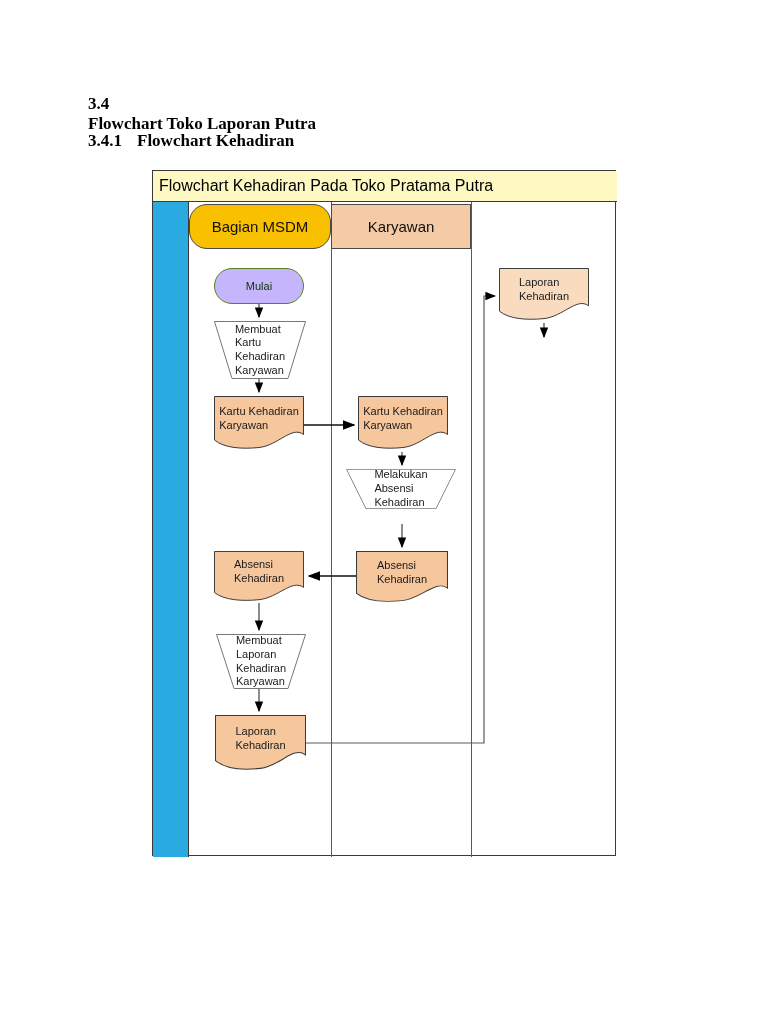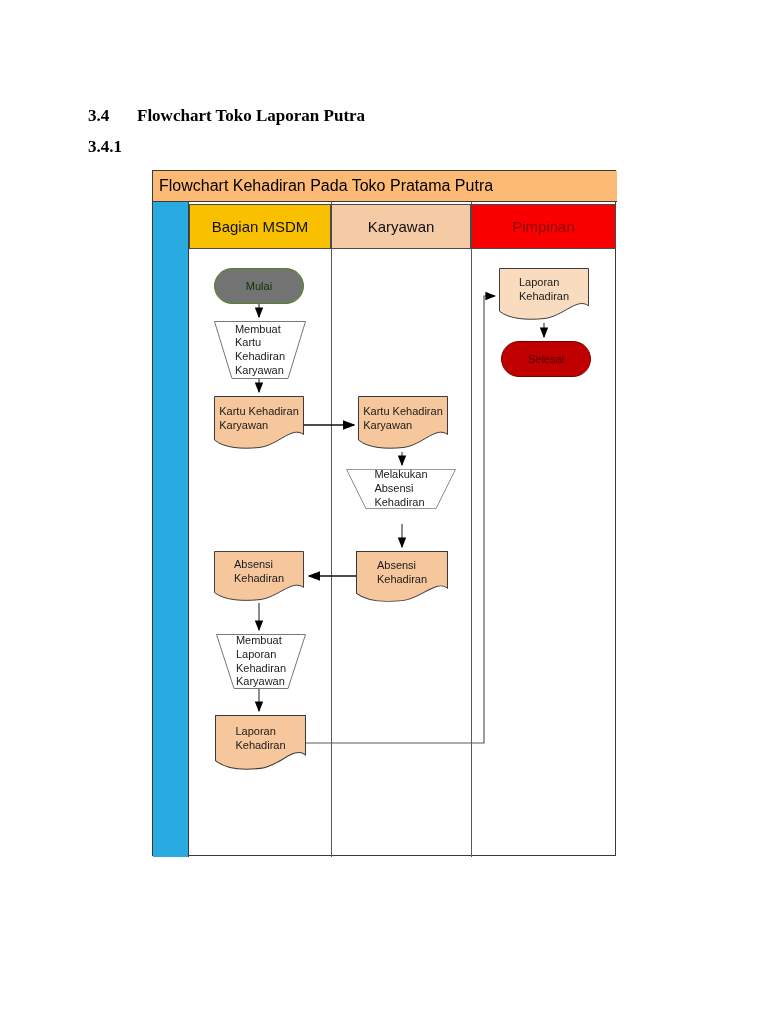--- a/index.html
+++ b/index.html
@@ -6,63 +6,63 @@
   body{
     width:768px;height:1024px;background:#ffffff;position:relative;
     font-family:"Liberation Sans", sans-serif;
   }
   .heading{
     position:absolute;left:88px;display:flex;
     font-family:"Liberation Serif", serif;font-weight:bold;
     font-size:17px;color:#000;
   }
   .heading .num{width:49px;flex:0 0 auto;}
-  #h1{top:106px;}
-  #h2{top:137px;font-family:Liberation Serif, serif;}
+  #h1{top:94px;flex-direction:column;}
+  #h2{top:131px;font-family:Liberation Serif, serif;}
 
   
   .chart{
     position:absolute;left:152px;top:170px;width:464px;height:686px;
     border:1px solid #3a3a3a;box-sizing:border-box;background:#fff;
   }
   .title-bar{
     position:absolute;left:0;top:0;width:464px;height:31px;
-    background:#fdba74;border-bottom:1px solid #3a3a3a;box-sizing:border-box;
+    background:#fef9c3;border-bottom:1px solid #3a3a3a;box-sizing:border-box;
     display:flex;align-items:center;padding-left:6px;
     font-size:16px;color:#000;
   }
   .lane-strip{
     position:absolute;left:0;top:31px;width:36px;height:655px;
     background:#29ABE2;border-right:1px solid #3a3a3a;box-sizing:border-box;
   }
   .vline{position:absolute;top:31px;width:1px;height:655px;background:#5a5a5a;}
   .lane-header{
     position:absolute;top:33px;height:45px;box-sizing:border-box;
     border:1px solid #4a4a4a;display:flex;align-items:center;justify-content:center;
     font-size:15px;color:#111;
   }
-  #hdr-msdm{left:36px;width:142px;background:#F9C000;}
+  #hdr-msdm{left:36px;width:142px;background:#F9C000;border-radius:18px;}
   #hdr-karyawan{left:178px;width:140px;background:#F5CBA6;}
   #hdr-pimpinan{left:318px;width:145px;background:#FA0000;color:#8B0000;}
 
   
   .node{position:absolute;z-index:2;}
   .node .shape{position:absolute;left:0;top:0;width:100%;height:100%;}
   .node .label{
     position:absolute;left:0;top:0;width:100%;height:100%;
     display:flex;align-items:center;justify-content:center;
     font-size:11px;line-height:1.25;color:#1a1a1a;white-space:pre-line;
   }
   .doc .label{padding-bottom:10px;box-sizing:border-box;}
   .terminator{
     border-radius:18px;box-sizing:border-box;
     display:flex;align-items:center;justify-content:center;
     font-size:11px;text-align:center;
   }
-  #n-mulai{left:61px;top:97px;width:90px;height:36px;background:#737373;border:1px solid #56831f;color:#103000;}
+  #n-mulai{left:61px;top:97px;width:90px;height:36px;background:#c4b5fd;border:1px solid #56831f;color:#103000;}
   #n-selesai{left:348px;top:170px;width:90px;height:36px;background:#C00000;border:1px solid #7a0000;color:#4d0000;}
   #n-membuat-kartu{left:61px;top:150px;width:92px;height:58px;}
   #n-kartu-msdm{left:61px;top:225px;width:90px;height:55px;}
   #n-kartu-karyawan{left:205px;top:225px;width:90px;height:55px;}
   #n-melakukan-absensi{left:193px;top:298px;width:110px;height:40px;}
   #n-absensi-karyawan{left:203px;top:380px;width:92px;height:53px;}
   #n-absensi-msdm{left:61px;top:380px;width:90px;height:52px;}
   #n-membuat-laporan{left:63px;top:463px;width:90px;height:55px;}
   #n-laporan-msdm{left:62px;top:544px;width:91px;height:57px;}
   #n-laporan-pimpinan{left:346px;top:97px;width:90px;height:54px;}
@@ -71,31 +71,31 @@
 </style>
 </head>
 <body>
 
 <div class="heading" id="h1">
   <span class="num">3.4</span>
   <span>Flowchart Toko Laporan Putra</span>
 </div>
 <div class="heading" id="h2">
   <span class="num">3.4.1</span>
+  <span>Flowchart Kehadiran</span>
 </div>
 
 <div class="chart">
   <div class="title-bar">Flowchart Kehadiran Pada Toko Pratama Putra</div>
   <div class="lane-strip"></div>
   <div class="vline" style="left:178px"></div>
   <div class="vline" style="left:318px"></div>
 
   <div class="lane-header" id="hdr-msdm">Bagian MSDM</div>
   <div class="lane-header" id="hdr-karyawan">Karyawan</div>
-  <div class="lane-header" id="hdr-pimpinan">Pimpinan</div>
 
   <svg class="connectors">
     <defs>
       <marker id="ah" markerWidth="9" markerHeight="8" refX="8" refY="3.5" orient="auto">
         <path d="M0,0 L9,3.5 L0,7 Z" fill="#000"></path>
       </marker>
     </defs>
     <line x1="106" y1="133" x2="106" y2="146" stroke="#404040" stroke-width="1.2" marker-end="url(#ah)"></line>
     <line x1="106" y1="208" x2="106" y2="221" stroke="#404040" stroke-width="1.2" marker-end="url(#ah)"></line>
     <line x1="151" y1="254" x2="201" y2="254" stroke="#111111" stroke-width="1.4" marker-end="url(#ah)"></line>
@@ -182,16 +182,13 @@
   </div>
 
   <div class="node doc" id="n-laporan-pimpinan">
     <svg class="shape" viewBox="0 0 90 55" preserveAspectRatio="none">
       <path d="M0.5,0.5 L89.5,0.5 L89.5,38.5 C78,29.5 64,49.5 45,51.5 C28,53.3 10,52 0.5,44 Z" fill="#F9DCC0" stroke="#3a3a3a" stroke-width="1"></path>
     </svg>
     <span class="label">Laporan
 Kehadiran</span>
   </div>
 
-  <div class="node terminator" id="n-selesai">
-    <span>Selesai</span>
-  </div>
 </div>
 
 </body></html>

